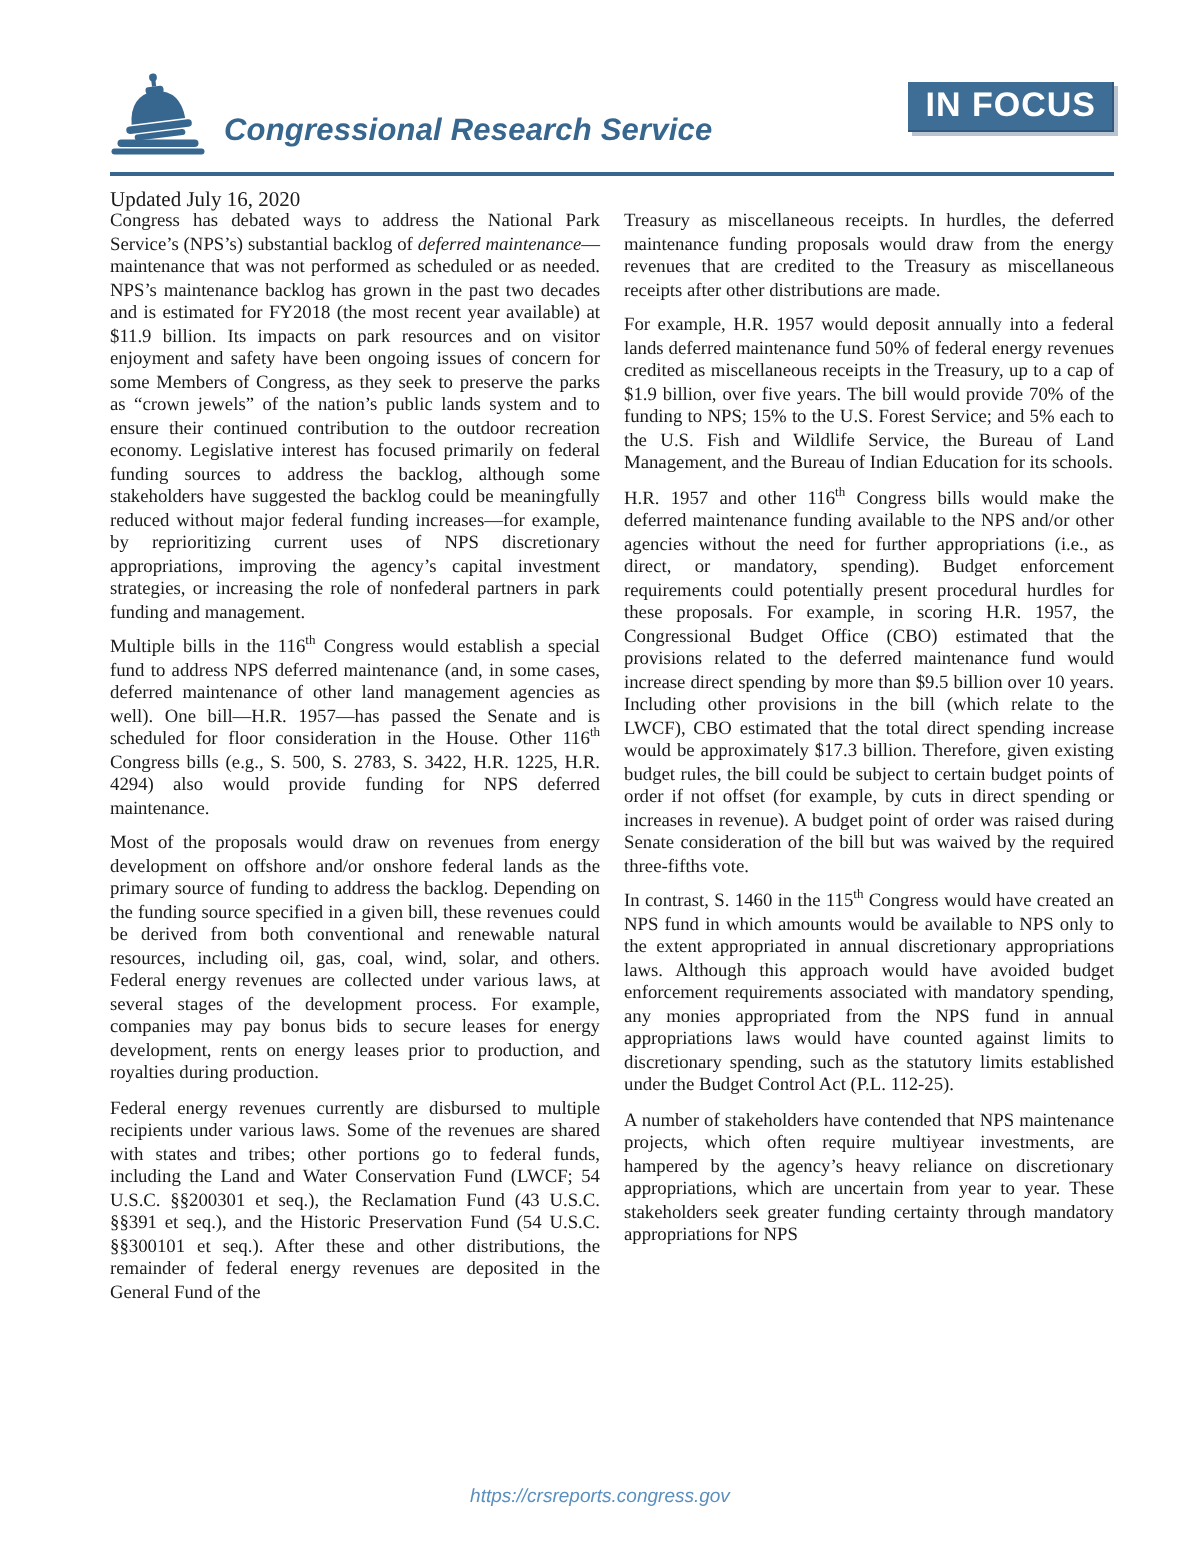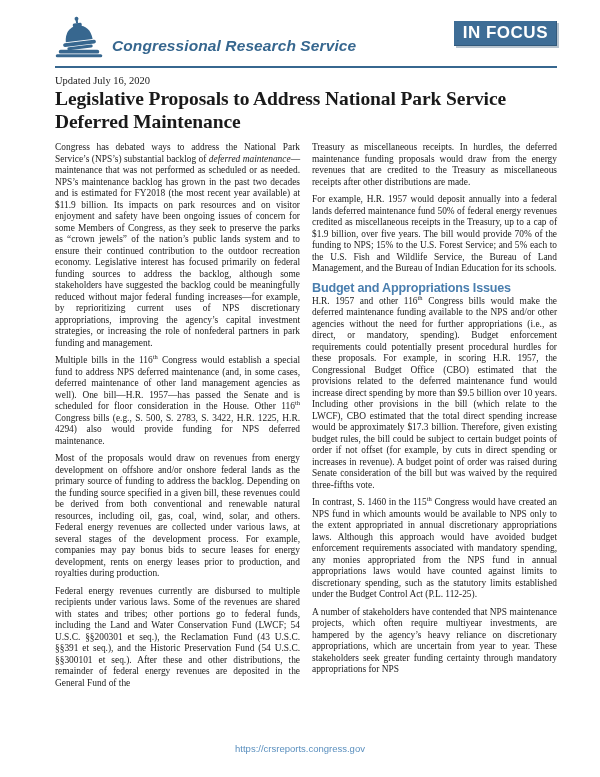--- a/index.html
+++ b/index.html
@@ -15,21 +15,21 @@
     position:relative;
     width:600px;height:777px;
     background:#ffffff;
     overflow:hidden;
     font-family:"Liberation Serif","DejaVu Serif",serif;
     color:var(--text-black);
   }
   
   .header{
     display:flex;justify-content:space-between;align-items:center;
-    padding:14px 43px 6px 55px;
+    padding:34px 43px 6px 55px;
   }
   .brand{display:flex;align-items:flex-end;gap:9px;}
   .brand svg{display:block;}
   .brand svg .fillpart{fill:var(--brand-blue);}
   .brand-text{padding-bottom:6px;}
   .brand-name{
     font-family:"Liberation Sans","DejaVu Sans",sans-serif;
     font-weight:bold;font-style:italic;
     font-size:15.5px;line-height:1.05;
     color:var(--brand-blue);
@@ -96,20 +96,21 @@
     text-align:left;
   }
   .col sup{font-size:6.5px;line-height:0;vertical-align:super;}
   .italic{font-style:italic;}
   
   .footer{
     position:absolute;
     left:0;right:0;
     bottom:21px;
     text-align:center;
+    font-style:italic;
   }
   .footer a{
     font-family:"Liberation Sans","DejaVu Sans",sans-serif;
     font-size:9.5px;
     color:var(--link-blue);
     text-decoration:none;
   }
 </style>
 </head>
 <body>
@@ -136,35 +137,33 @@
         <div class="brand-name">Congressional Research Service</div>
       </div>
     </div>
     <div class="badge">IN FOCUS</div>
   </header>
 
   <hr class="rule">
 
   <div class="updated">Updated July 16, 2020</div>
 
-  <h1 class="title">Legislative Proposals to Address National Park Service Deferred Maintenance</h1>
 
   <main class="columns">
 
     <section class="col">
       <p><span>Congress has debated ways to address the National Park Service’s (NPS’s) substantial backlog of </span><span class="italic">deferred maintenance</span><span>—maintenance that was not performed as scheduled or as needed. NPS’s maintenance backlog has grown in the past two decades and is estimated for FY2018 (the most recent year available) at $11.9 billion. Its impacts on park resources and on visitor enjoyment and safety have been ongoing issues of concern for some Members of Congress, as they seek to preserve the parks as “crown jewels” of the nation’s public lands system and to ensure their continued contribution to the outdoor recreation economy. Legislative interest has focused primarily on federal funding sources to address the backlog, although some stakeholders have suggested the backlog could be meaningfully reduced without major federal funding increases—for example, by reprioritizing current uses of NPS discretionary appropriations, improving the agency’s capital investment strategies, or increasing the role of nonfederal partners in park funding and management.</span></p>
       <p><span>Multiple bills in the 116</span><sup>th</sup><span> Congress would establish a special fund to address NPS deferred maintenance (and, in some cases, deferred maintenance of other land management agencies as well). One bill—H.R. 1957—has passed the Senate and is scheduled for floor consideration in the House. Other 116</span><sup>th</sup><span> Congress bills (e.g., S. 500, S. 2783, S. 3422, H.R. 1225, H.R. 4294) also would provide funding for NPS deferred maintenance.</span></p>
       <p><span>Most of the proposals would draw on revenues from energy development on offshore and/or onshore federal lands as the primary source of funding to address the backlog. Depending on the funding source specified in a given bill, these revenues could be derived from both conventional and renewable natural resources, including oil, gas, coal, wind, solar, and others. Federal energy revenues are collected under various laws, at several stages of the development process. For example, companies may pay bonus bids to secure leases for energy development, rents on energy leases prior to production, and royalties during production.</span></p>
       <p><span>Federal energy revenues currently are disbursed to multiple recipients under various laws. Some of the revenues are shared with states and tribes; other portions go to federal funds, including the Land and Water Conservation Fund (LWCF; 54 U.S.C. §§200301 et seq.), the Reclamation Fund (43 U.S.C. §§391 et seq.), and the Historic Preservation Fund (54 U.S.C. §§300101 et seq.). After these and other distributions, the remainder of federal energy revenues are deposited in the General Fund of the</span></p>
     </section>
 
     <section class="col">
       <p><span>Treasury as miscellaneous receipts. In hurdles, the deferred maintenance funding proposals would draw from the energy revenues that are credited to the Treasury as miscellaneous receipts after other distributions are made.</span></p>
       <p><span>For example, H.R. 1957 would deposit annually into a federal lands deferred maintenance fund 50% of federal energy revenues credited as miscellaneous receipts in the Treasury, up to a cap of $1.9 billion, over five years. The bill would provide 70% of the funding to NPS; 15% to the U.S. Forest Service; and 5% each to the U.S. Fish and Wildlife Service, the Bureau of Land Management, and the Bureau of Indian Education for its schools.</span></p>
-      <h2><span>Budget and Appropriations Issues</span></h2>
       <p><span>H.R. 1957 and other 116</span><sup>th</sup><span> Congress bills would make the deferred maintenance funding available to the NPS and/or other agencies without the need for further appropriations (i.e., as direct, or mandatory, spending). Budget enforcement requirements could potentially present procedural hurdles for these proposals. For example, in scoring H.R. 1957, the Congressional Budget Office (CBO) estimated that the provisions related to the deferred maintenance fund would increase direct spending by more than $9.5 billion over 10 years. Including other provisions in the bill (which relate to the LWCF), CBO estimated that the total direct spending increase would be approximately $17.3 billion. Therefore, given existing budget rules, the bill could be subject to certain budget points of order if not offset (for example, by cuts in direct spending or increases in revenue). A budget point of order was raised during Senate consideration of the bill but was waived by the required three-fifths vote.</span></p>
       <p><span>In contrast, S. 1460 in the 115</span><sup>th</sup><span> Congress would have created an NPS fund in which amounts would be available to NPS only to the extent appropriated in annual discretionary appropriations laws. Although this approach would have avoided budget enforcement requirements associated with mandatory spending, any monies appropriated from the NPS fund in annual appropriations laws would have counted against limits to discretionary spending, such as the statutory limits established under the Budget Control Act (P.L. 112-25).</span></p>
       <p><span>A number of stakeholders have contended that NPS maintenance projects, which often require multiyear investments, are hampered by the agency’s heavy reliance on discretionary appropriations, which are uncertain from year to year. These stakeholders seek greater funding certainty through mandatory appropriations for NPS</span></p>
     </section>
 
   </main>
 
   <footer class="footer">
     <a href="#">https://crsreports.congress.gov</a>
   </footer>

